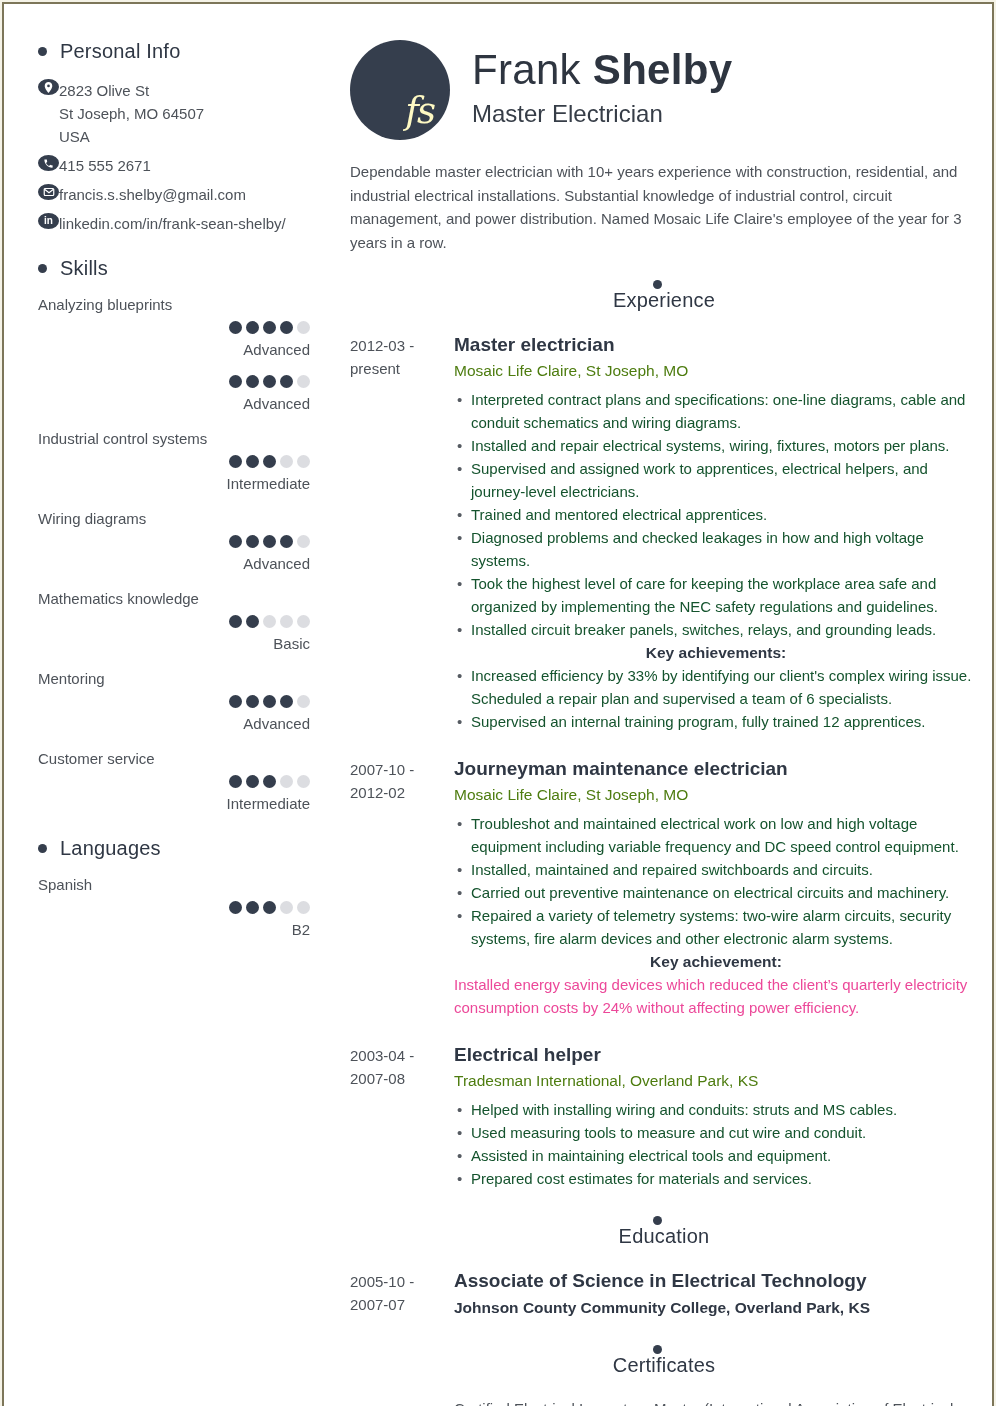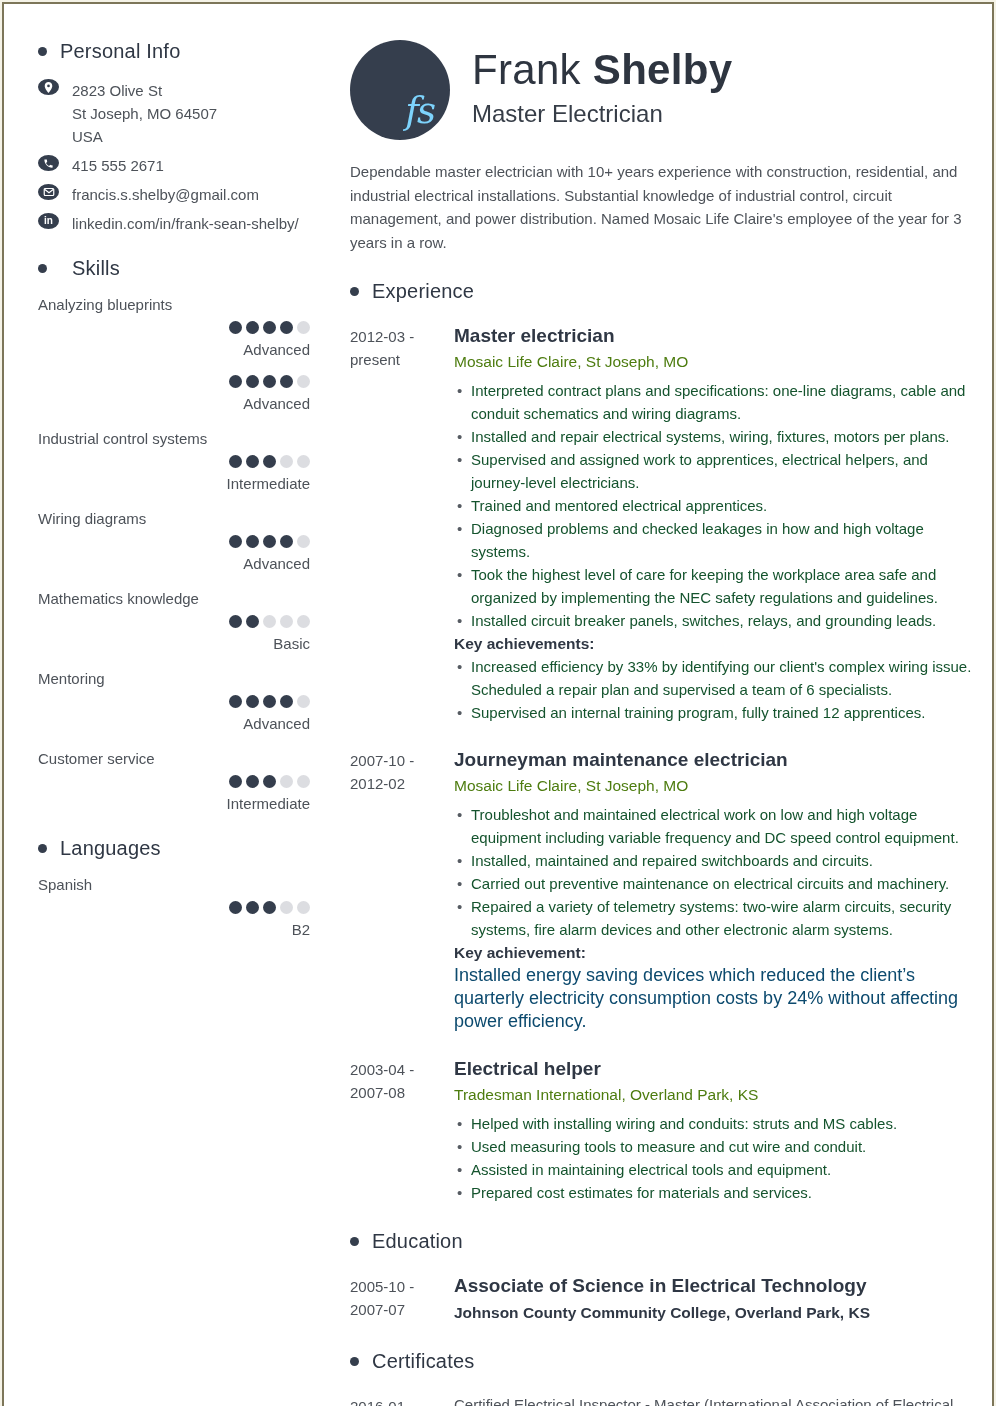--- a/index.html
+++ b/index.html
@@ -48,36 +48,35 @@
     margin-bottom: 7px;
     font-size: 15px;
     color: #4d5259;
     line-height: 22px;
   }
   .contact-icon {
     width: 21px; height: 16px;
     border-radius: 50%;
     background: #353e4d;
     flex-shrink: 0;
-    margin-right: 13px;
     display: flex;
     align-items: center;
     justify-content: center;
     color: #fff;
   }
   .contact-icon svg { display: block; }
   .contact-icon .in-glyph {
     font-size: 10px;
     font-weight: 700;
     color: #fff;
     line-height: 1;
   }
   .addr-lines div { line-height: 23px; }
 
-  .skills-heading { margin-top: 22px; gap: 12px; }
+  .skills-heading { margin-top: 22px; }
   .skill-list { margin-top: 14px; }
   .skill-item { margin-bottom: 13px; }
   .skill-name {
     font-size: 15px;
     color: #4d5259;
     line-height: 21px;
     margin-bottom: 5px;
   }
   .dots { text-align: right; }
   .dot {
@@ -107,21 +106,21 @@
     background: #353e4d;
     position: relative;
     flex-shrink: 0;
   }
   .monogram {
     position: absolute;
     right: 16px; bottom: 8px;
     font-family: "DejaVu Serif", serif;
     font-style: italic;
     font-size: 37px;
-    color: #7dd3fc;
+    color: #fef9c3;
     letter-spacing: -2px;
   }
   .name-block { margin-left: 22px; padding-top: 6px; }
   .name {
     font-size: 42px;
     font-weight: 400;
     color: #2e3540;
     line-height: 48px;
     letter-spacing: 0.3px;
   }
@@ -134,21 +133,21 @@
   }
 
   .summary {
     margin-top: 20px;
     font-size: 15px;
     line-height: 23.5px;
     color: #4d5259;
   }
 
   .main-section { margin-top: 26px; }
-  .main-section .section-heading { margin-bottom: 20px; }
+  .main-section .section-heading { margin-bottom: 20px; flex-direction: column; }
 
   .entry {
     display: grid;
     grid-template-columns: 104px 1fr;
     margin-bottom: 23px;
   }
   .entry-dates {
     font-size: 15px;
     color: #4d5259;
     line-height: 23px;
@@ -179,25 +178,26 @@
     content: "\2022";
     position: absolute;
     left: 3px;
     color: #565b62;
   }
   .key-label {
     font-size: 15.5px;
     font-weight: 700;
     color: #2f3744;
     line-height: 23px;
+    text-align: center;
   }
   .key-text {
-    font-size: 18px;
+    font-size: 15px;
     line-height: 23px;
-    color: #0c4a6e;
+    color: #ec4899;
   }
 
   .edu-degree {
     font-size: 19px;
     font-weight: 700;
     color: #2f3744;
     line-height: 25px;
     margin-bottom: 4px;
   }
   .edu-school {

